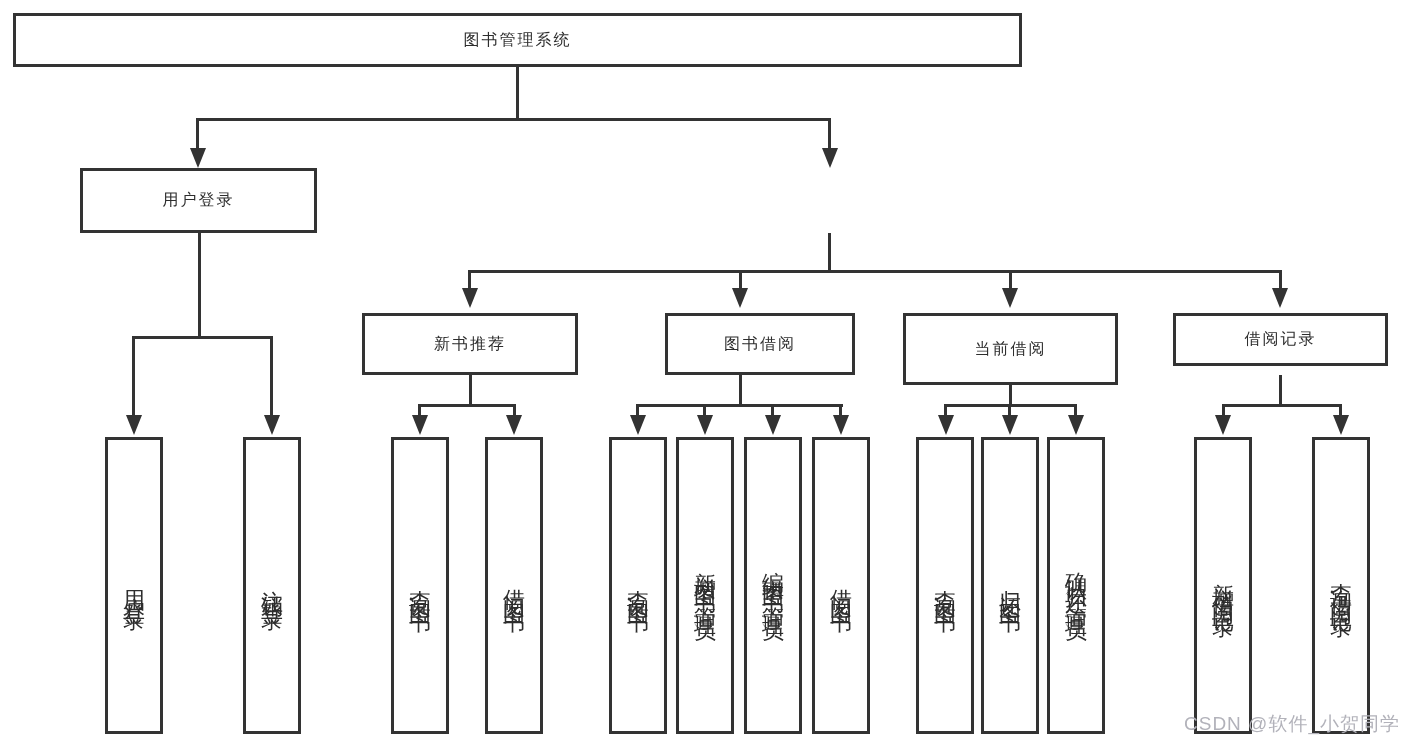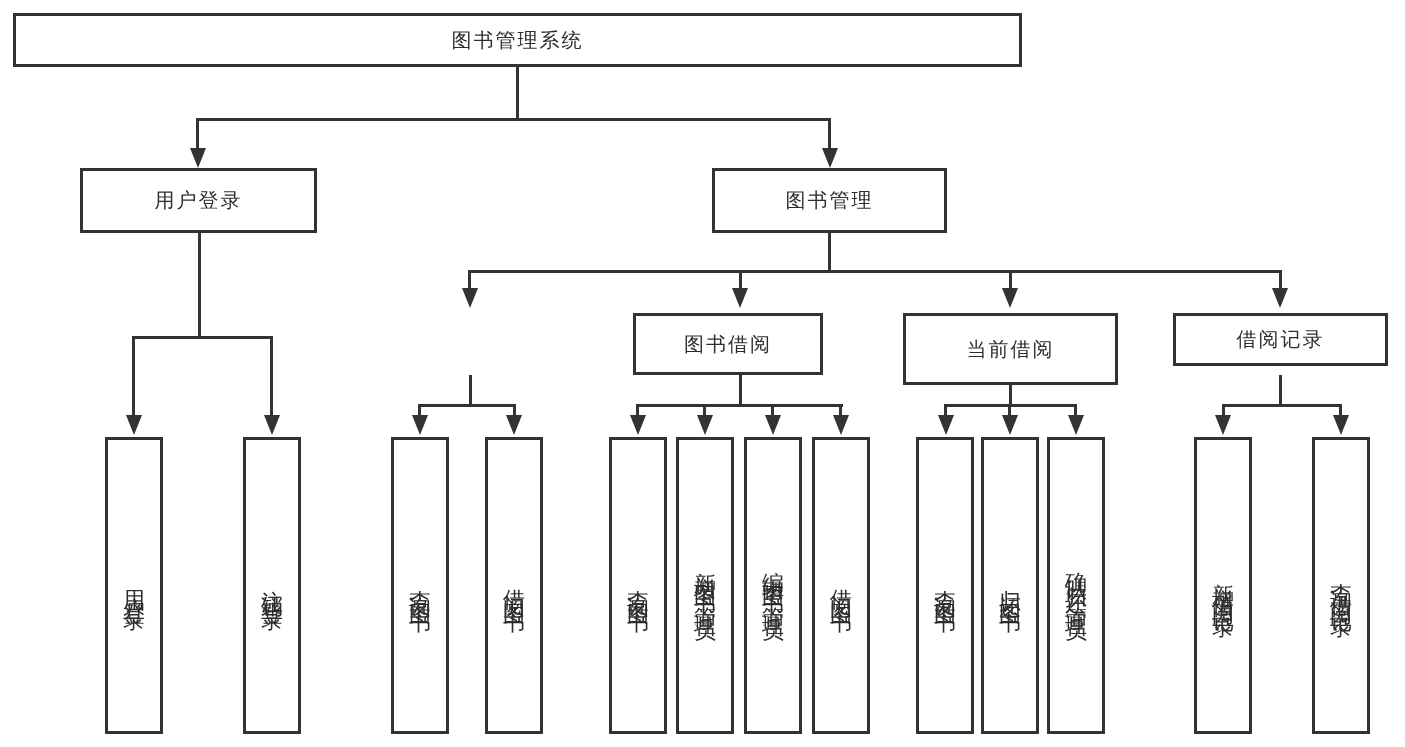--- a/index.html
+++ b/index.html
@@ -9,21 +9,21 @@
     font-family:"Liberation Sans","DejaVu Sans",sans-serif;
     color:var(--text,#2d2d2d);
   }
   .box {
     position:absolute; box-sizing:border-box;
     background:var(--fill,#fff);
     border:3px solid var(--line,#333);
     display:flex; align-items:center; justify-content:center;
     z-index:2;
   }
-  .hbox { font-size:20px; letter-spacing:2px; }
+  .hbox { font-size:16px; letter-spacing:2px; }
   .vbox {
     font-size:22px; letter-spacing:7px;
     writing-mode:vertical-rl; text-orientation:mixed;
     line-height:1;
   }
   .vl { position:absolute; width:3px; background:var(--line,#333); z-index:1; }
   .hl { position:absolute; height:3px; background:var(--line,#333); z-index:1; }
   .ar {
     position:absolute; width:0; height:0; z-index:1;
     border-left:8px solid transparent; border-right:8px solid transparent;
@@ -42,41 +42,41 @@
   <div class="box hbox" style="left:13px;top:13px;width:1009px;height:54px">图书管理系统</div>
 
   <div class="vl" style="left:516px;top:67px;height:51px"></div>
   <div class="hl" style="left:196px;top:118px;width:634px"></div>
   <div class="vl" style="left:196px;top:118px;height:32px"></div>
   <div class="ar" style="left:190px;top:148px"></div>
   <div class="vl" style="left:828px;top:118px;height:32px"></div>
   <div class="ar" style="left:822px;top:148px"></div>
 
   <div class="box hbox" style="left:80px;top:168px;width:237px;height:65px">用户登录</div>
-  <div class="box hbox" style="left:712px;top:168px;width:235px;height:65px">图书管理</div>
 
   <div class="vl" style="left:198px;top:233px;height:103px"></div>
   <div class="hl" style="left:132px;top:336px;width:140px"></div>
   <div class="vl" style="left:132px;top:336px;height:79px"></div>
   <div class="ar" style="left:126px;top:415px"></div>
   <div class="vl" style="left:270px;top:336px;height:79px"></div>
   <div class="ar" style="left:264px;top:415px"></div>
 
   <div class="vl" style="left:828px;top:233px;height:37px"></div>
   <div class="hl" style="left:468px;top:270px;width:813px"></div>
   <div class="vl" style="left:468px;top:270px;height:20px"></div>
   <div class="ar" style="left:462px;top:288px"></div>
   <div class="vl" style="left:739px;top:270px;height:20px"></div>
   <div class="ar" style="left:732px;top:288px"></div>
   <div class="vl" style="left:1009px;top:270px;height:20px"></div>
   <div class="ar" style="left:1002px;top:288px"></div>
   <div class="vl" style="left:1279px;top:270px;height:20px"></div>
   <div class="ar" style="left:1272px;top:288px"></div>
 
-  <div class="box hbox" style="left:633px;top:313px;width:190px;height:62px">图书借阅</div>
+  <div class="box hbox" style="left:362px;top:313px;width:216px;height:62px">新书推荐</div>
+  <div class="box hbox" style="left:665px;top:313px;width:190px;height:62px">图书借阅</div>
   <div class="box hbox" style="left:903px;top:313px;width:215px;height:72px">当前借阅</div>
   <div class="box hbox" style="left:1173px;top:313px;width:215px;height:53px">借阅记录</div>
 
   <div class="vl" style="left:469px;top:375px;height:29px"></div>
   <div class="hl" style="left:418px;top:404px;width:98px"></div>
   <div class="vl" style="left:418px;top:404px;height:11px"></div>
   <div class="ar" style="left:412px;top:415px"></div>
   <div class="vl" style="left:513px;top:404px;height:11px"></div>
   <div class="ar" style="left:506px;top:415px"></div>
 
@@ -114,14 +114,15 @@
   <div class="box vbox" style="left:609px;top:437px;width:58px;height:297px">查询图书</div>
   <div class="box vbox" style="left:676px;top:437px;width:58px;height:297px">新增图书（管理员）</div>
   <div class="box vbox" style="left:744px;top:437px;width:58px;height:297px">编辑图书（管理员）</div>
   <div class="box vbox" style="left:812px;top:437px;width:58px;height:297px">借阅图书</div>
   <div class="box vbox" style="left:916px;top:437px;width:58px;height:297px">查询图书</div>
   <div class="box vbox" style="left:981px;top:437px;width:58px;height:297px">归还图书</div>
   <div class="box vbox" style="left:1047px;top:437px;width:58px;height:297px">确认归还（管理员）</div>
   <div class="box vbox" style="left:1194px;top:437px;width:58px;height:297px">新增借阅记录</div>
   <div class="box vbox" style="left:1312px;top:437px;width:58px;height:297px">查询借阅记录</div>
 
+  <div class="watermark" style="left:1184px;top:711px">CSDN @软件_小贺同学</div>
 
 </div>
 
 </body></html>

